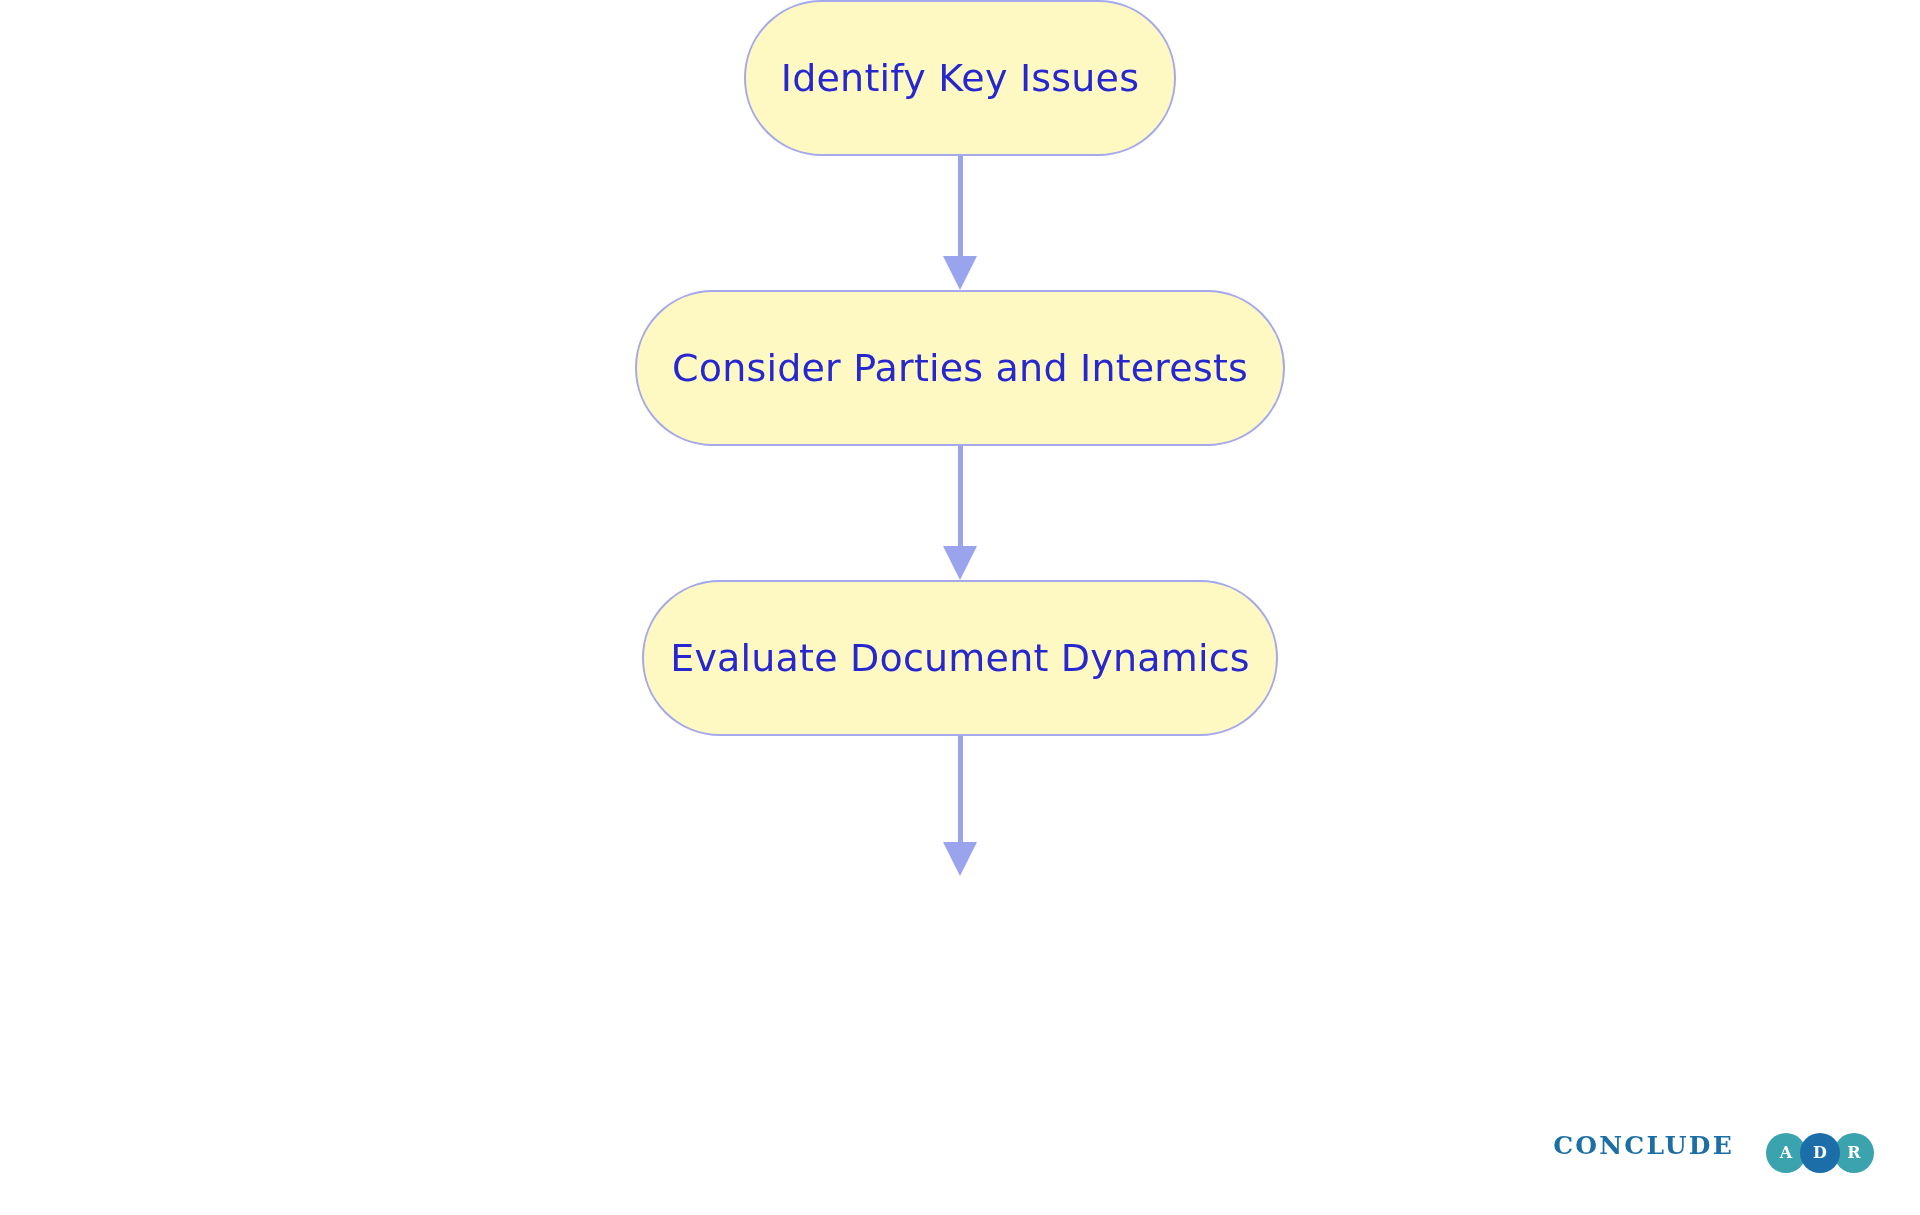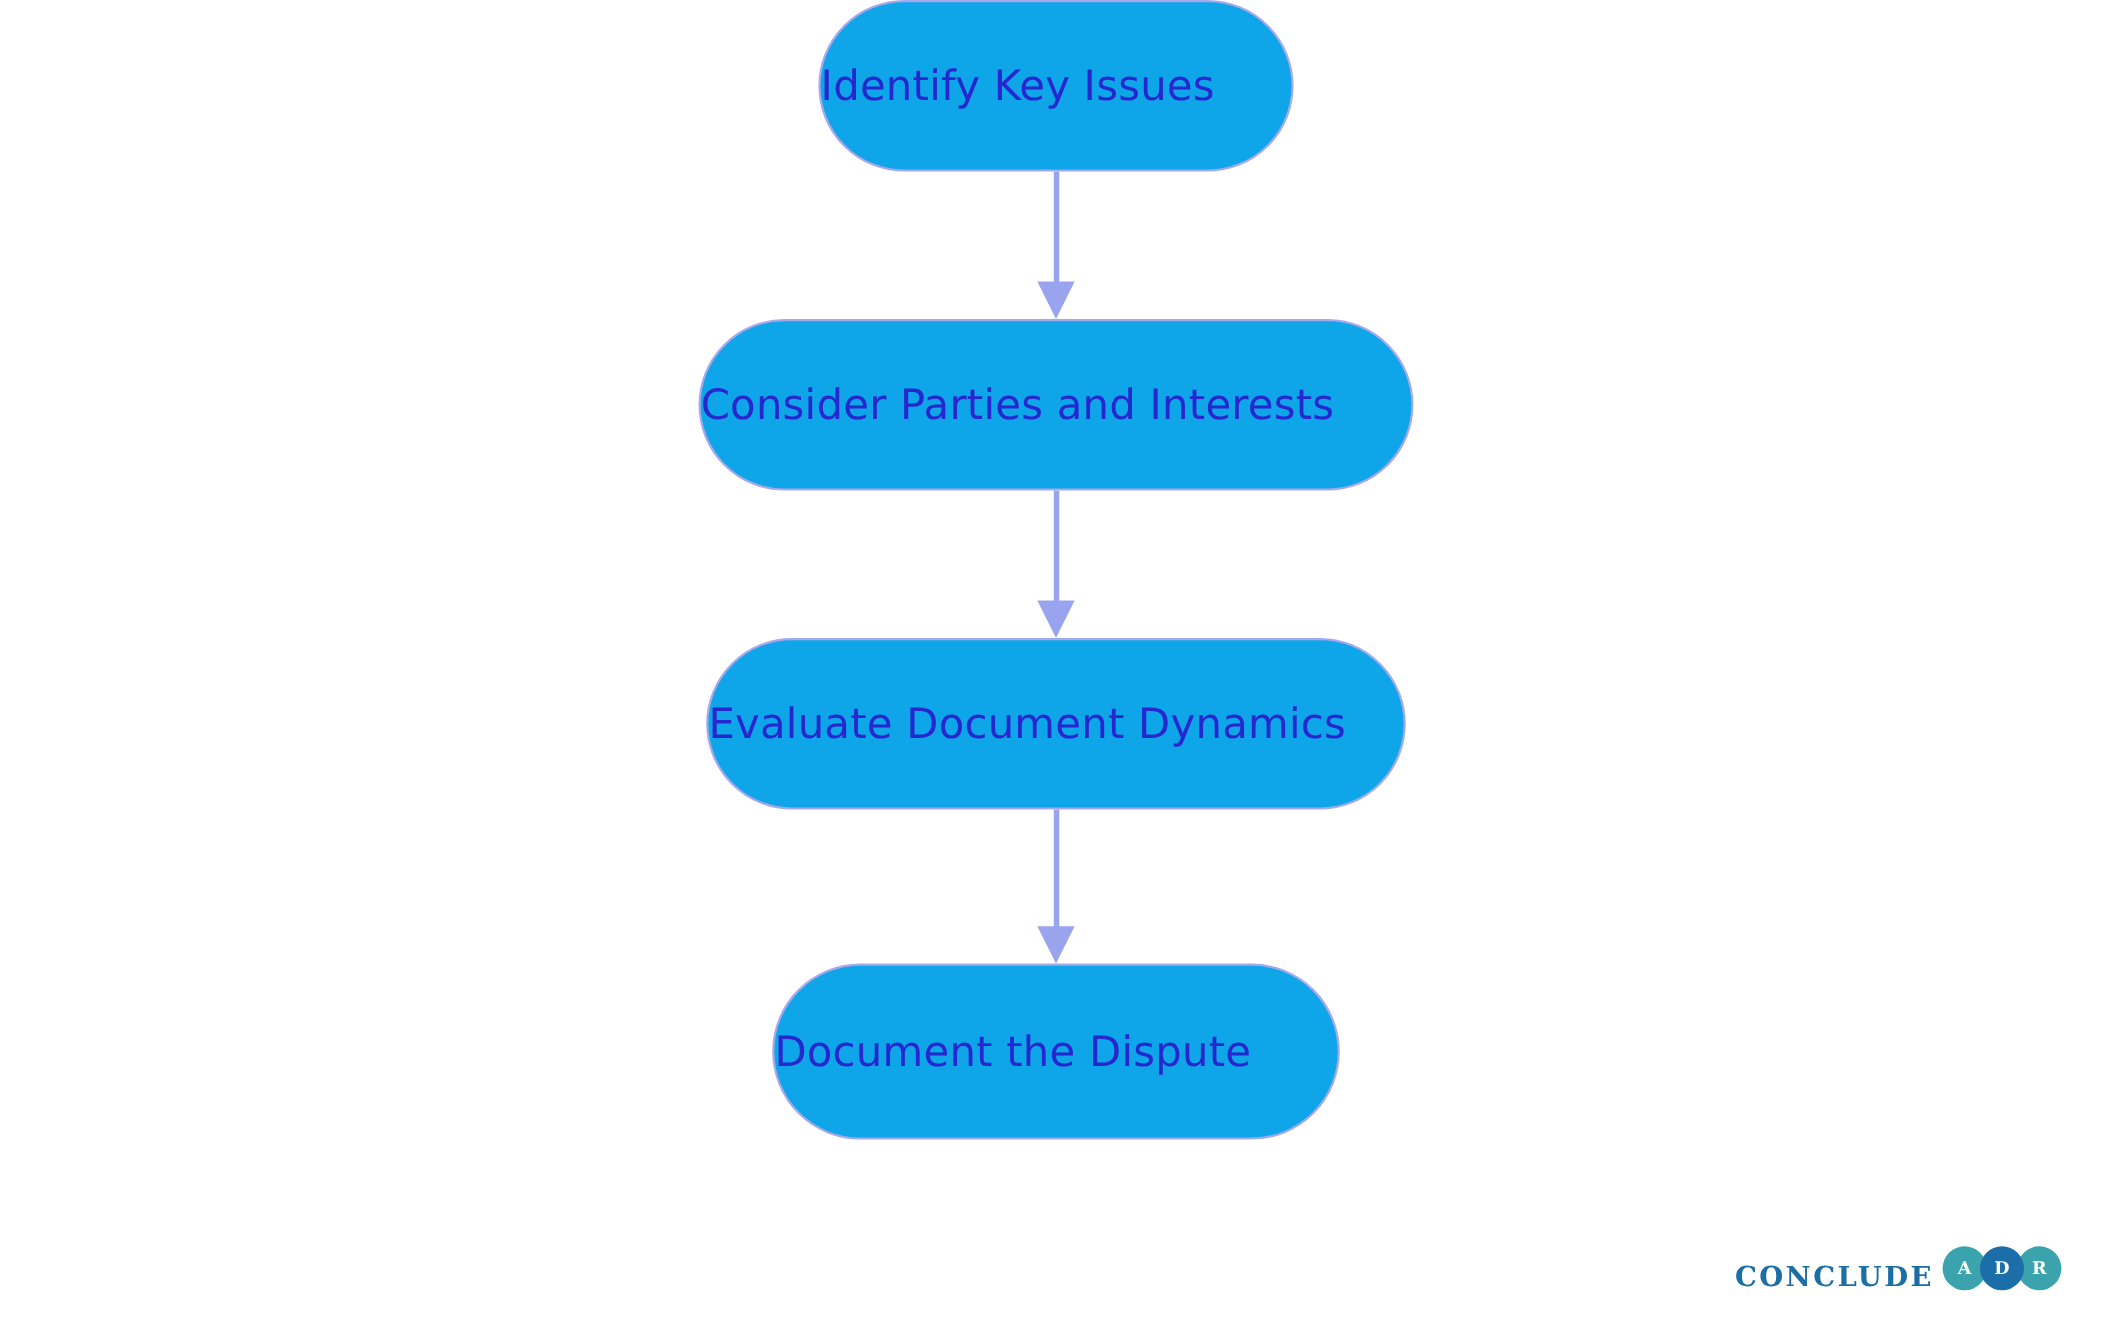--- a/index.html
+++ b/index.html
@@ -30,25 +30,26 @@
     top: 0;
     width: 1920px;
     display: flex;
     flex-direction: column;
     align-items: center;
   }
 
   
   .node {
     box-sizing: border-box;
-    background: #0ea5e9;
+    background: #fef9c3;
     border: 2px solid #a5a9ec;
     border-radius: 999px;
     display: flex;
     align-items: center;
+    justify-content: center;
     color: #2727d0;
     font-weight: 400;
     letter-spacing: 0.2px;
     white-space: nowrap;
     position: relative;
     z-index: 2;
   }
 
   .node-label {
     display: block;
@@ -87,22 +88,22 @@
   .conn-1 { height: 134px; }
   .conn-2 { height: 134px; }
   .conn-3 { height: 140px; }
 
   
   .brand {
     position: absolute;
     right: 46px;
     bottom: 42px;
     display: flex;
-    align-items: flex-end;
-    gap: 8px;
+    align-items: flex-start;
+    gap: 32px;
   }
   .brand-word {
     font-family: "DejaVu Serif", "Liberation Serif", serif;
     font-weight: 700;
     font-size: 25px;
     letter-spacing: 2.2px;
     color: #1c6fa4;
     line-height: 1;
     white-space: nowrap;
   }
@@ -154,23 +155,20 @@
 
     <div class="node node-3">
       <span class="node-label">Evaluate Document Dynamics</span>
     </div>
 
     <div class="connector conn-3">
       <div class="stem"></div>
       <div class="head"></div>
     </div>
 
-    <div class="node node-4">
-      <span class="node-label">Document the Dispute</span>
-    </div>
 
   </div>
 
   <div class="brand">
     <span class="brand-word">CONCLUDE</span>
     <span class="brand-marks">
       <span class="mark mark-a">
         <span>A</span>
       </span>
       <span class="mark mark-d">

